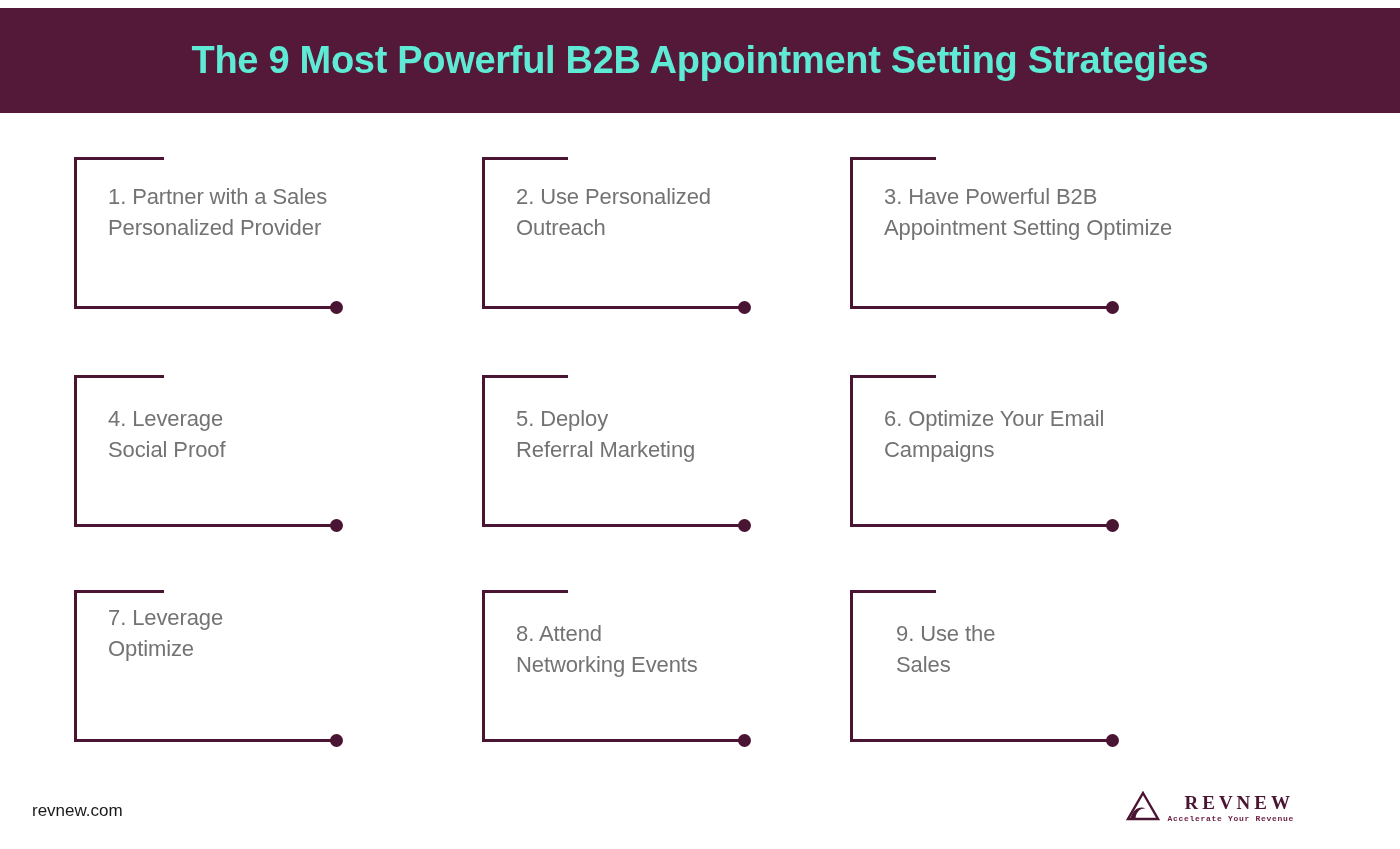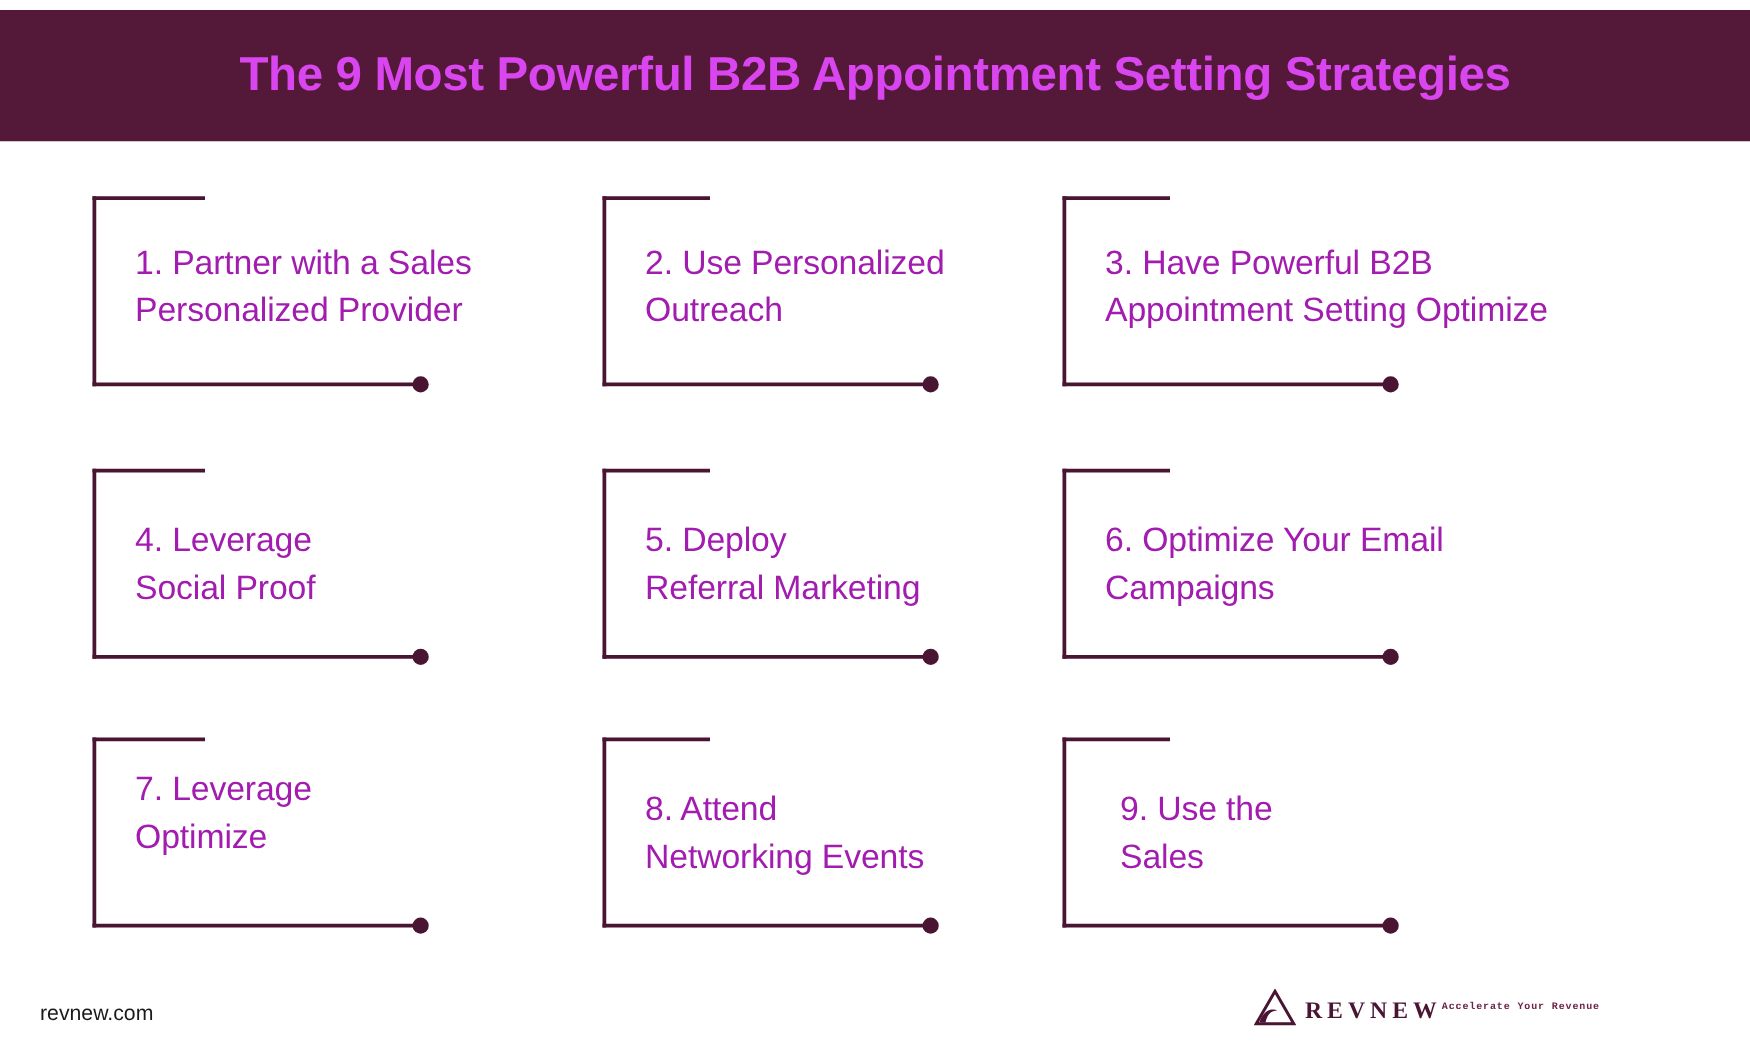--- a/index.html
+++ b/index.html
@@ -21,21 +21,21 @@
     left: 0;
     top: 8px;
     width: 1400px;
     height: 105px;
     background: #541938;
     display: flex;
     align-items: center;
     justify-content: center;
   }
   .header-title {
-    color: #d946ef;
+    color: #5eead4;
     font-size: 38px;
     font-weight: bold;
     letter-spacing: -0.3px;
     font-family: "Liberation Sans", sans-serif;
     white-space: nowrap;
   }
 
   
   .grid {
     position: absolute;
@@ -74,66 +74,66 @@
   .card .dot {
     position: absolute;
     width: 13px;
     height: 13px;
     border-radius: 50%;
     background: #4a1433;
     bottom: -5px;
   }
   .card .card-text {
     position: absolute;
-    color: #a21caf;
-    font-size: 27px;
+    color: #737373;
+    font-size: 22px;
     line-height: 1.42;
     font-family: "Liberation Sans", sans-serif;
     font-weight: normal;
     letter-spacing: -0.1px;
-    margin-top: 10px;
   }
 
   
   .row1 { top: 44px; height: 152px; }
   .row2 { top: 262px; height: 152px; }
   .row3 { top: 477px; height: 152px; }
 
   .col1 { left: 74px;  width: 265px; }
   .col2 { left: 482px; width: 265px; }
   .col3 { left: 850px; width: 265px; }
 
   
   .footer {
     position: absolute;
     left: 0;
     top: 773px;
     width: 1308px;
     height: 76px;
+    padding-left: 14px;
   }
   .footer-url {
     position: absolute;
     left: 32px;
     top: 28px;
     font-size: 17px;
     color: #1a1a1a;
     font-family: "Liberation Sans", sans-serif;
   }
   .logo {
     position: absolute;
     right: 28px;
     top: 18px;
     display: flex;
     align-items: center;
     gap: 7px;
   }
   .logo-text {
     display: flex;
-    flex-direction: row;
-    align-items: flex-start;
+    flex-direction: column;
+    align-items: flex-end;
     line-height: 1;
   }
   .logo-word {
     font-family: "Liberation Serif", serif;
     font-size: 19px;
     font-weight: bold;
     letter-spacing: 4px;
     color: #4a1433;
   }
   .logo-tag {

